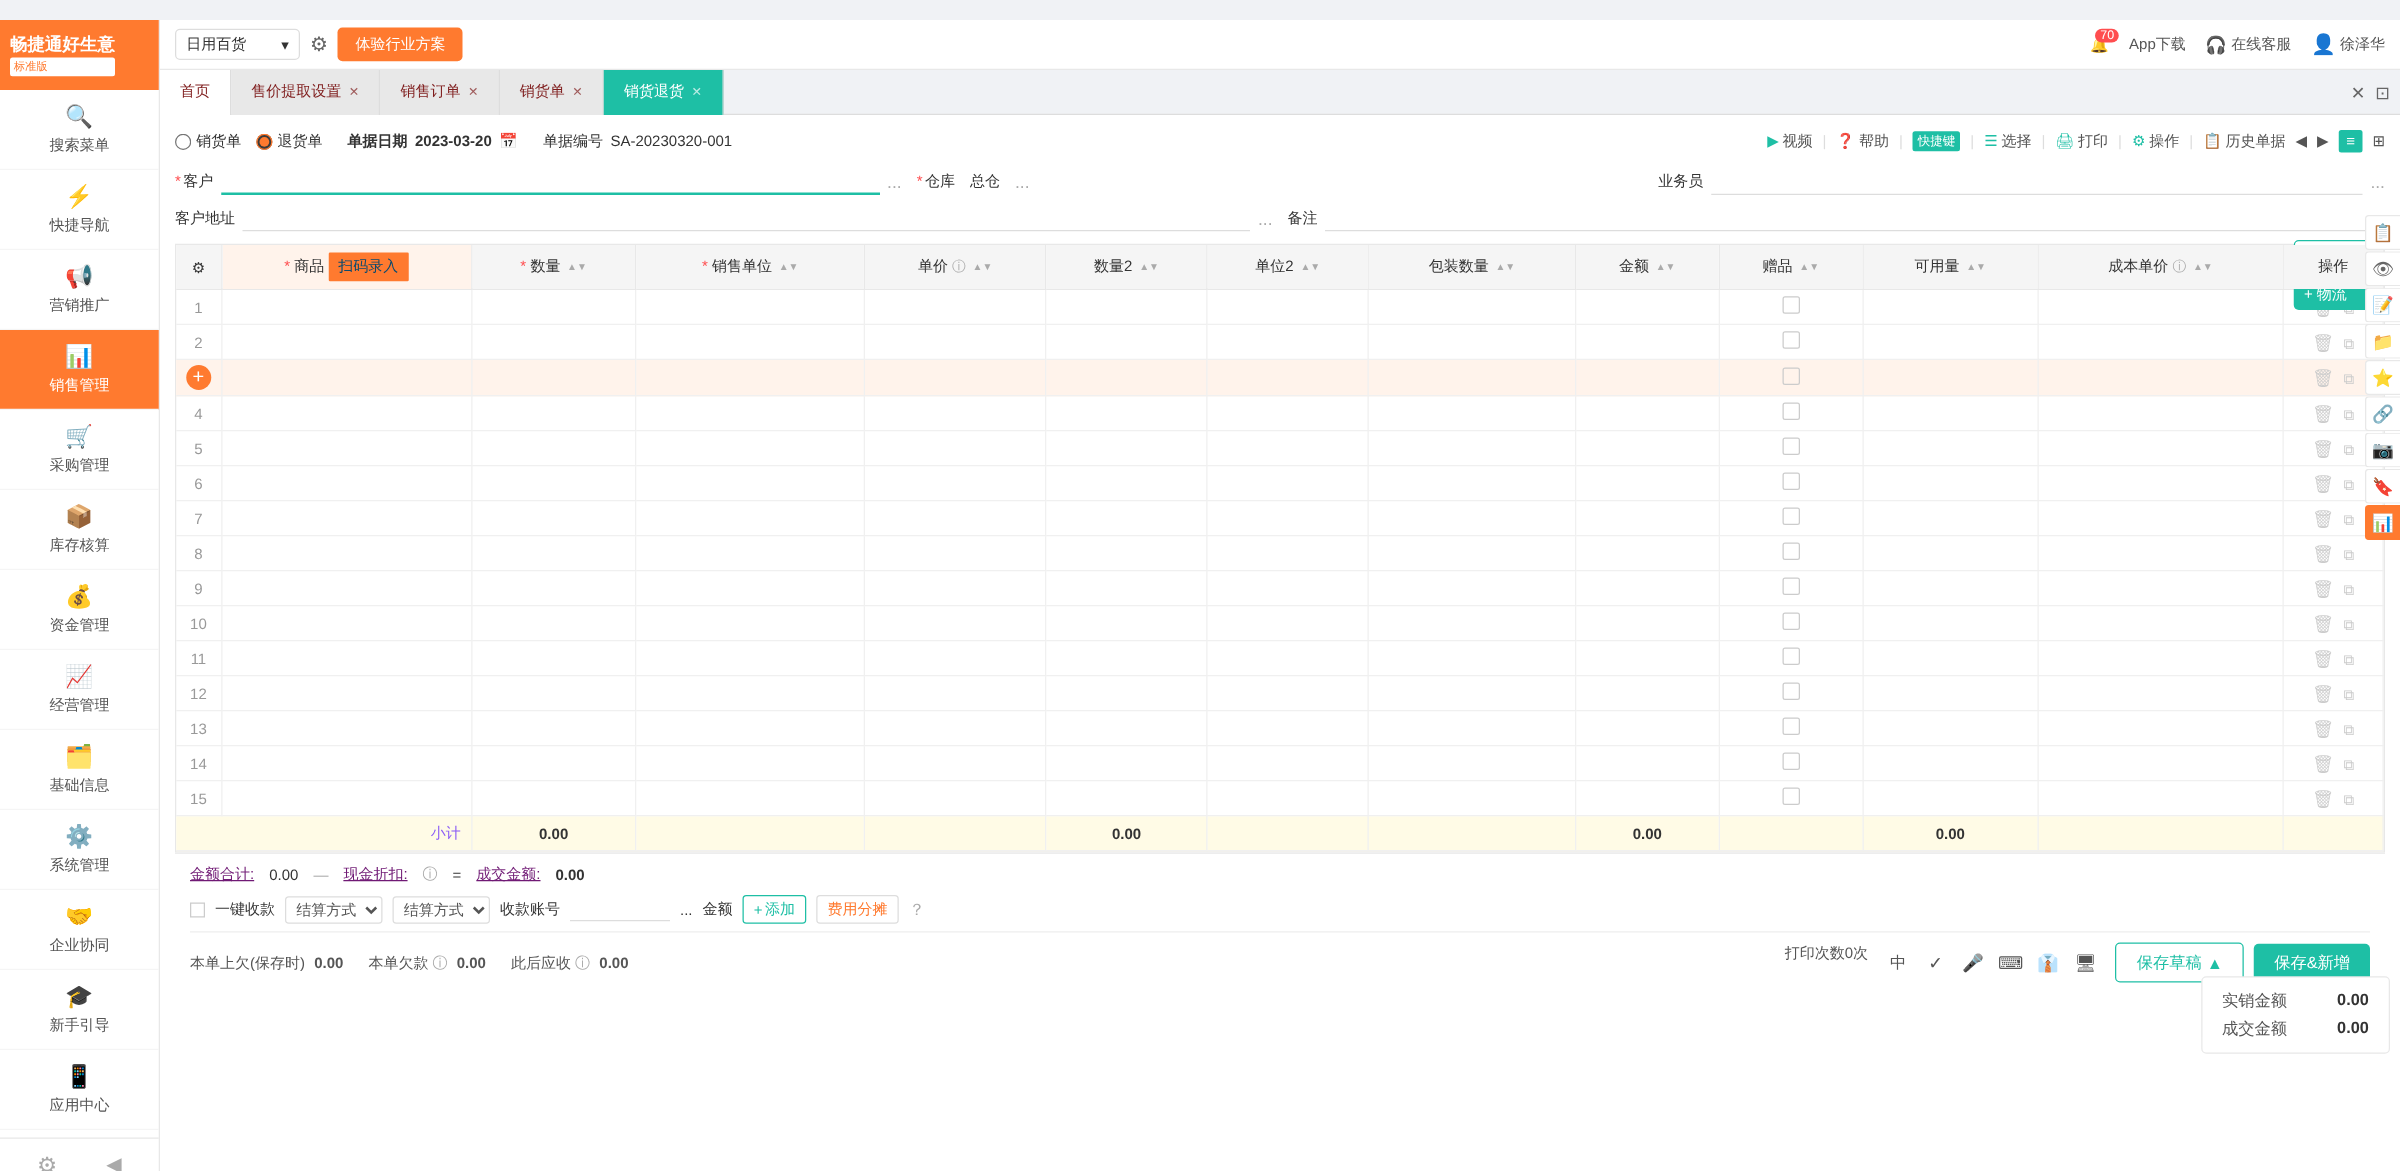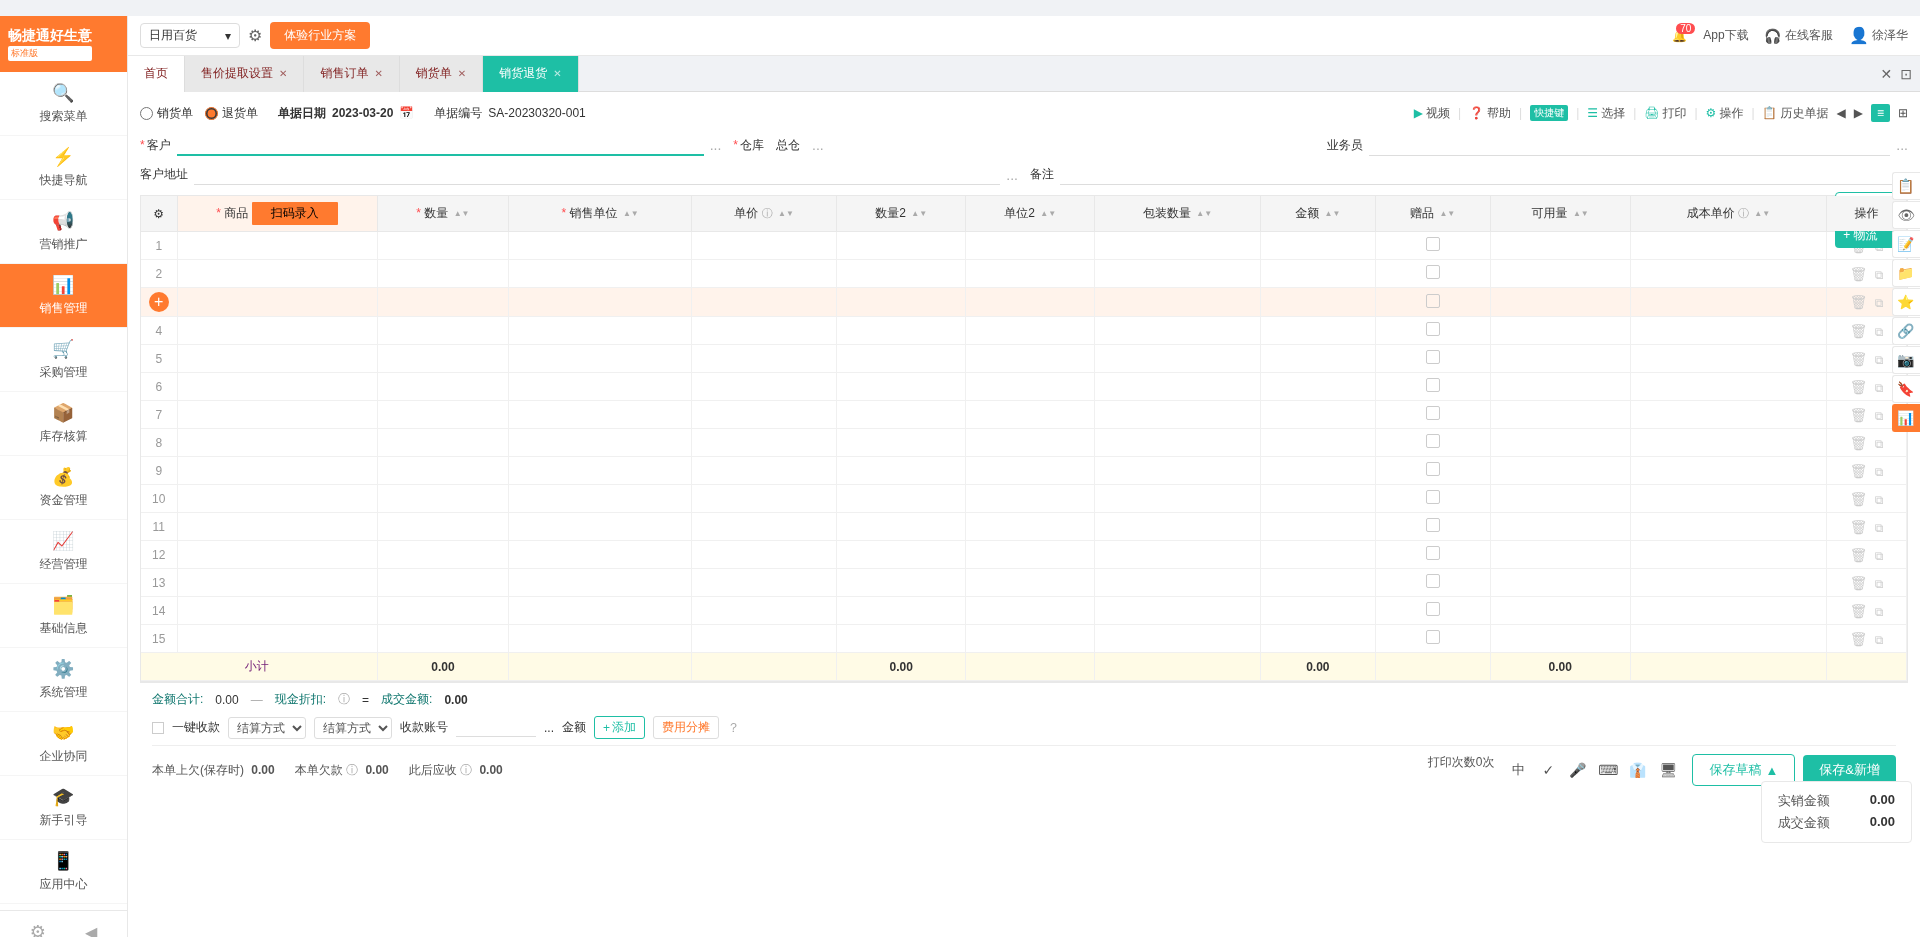--- a/index.html
+++ b/index.html
@@ -55,38 +55,38 @@
     .form-action-btn { display: flex; align-items: center; gap: 3px; cursor: pointer; color: #555; font-size: 12px; }
     .form-action-btn .icon { color: #1ebfa5; }
     .form-field { display: flex; align-items: center; gap: 6px; font-size: 12px; }
     .field-label { color: #333; white-space: nowrap; }
     .field-label.required::before { content: '*'; color: #ff4d4f; margin-right: 2px; }
     .field-input { flex: 1; border: none; border-bottom: 1px solid #ddd; padding: 3px 4px; font-size: 12px; outline: none; min-width: 0; }
     .field-dots { color: #aaa; font-size: 14px; }
 
     
     .table-container { border: 1px solid #e8e8e8; margin-top: 4px; }
-    .scan-input-btn { background: #ff7a2f; color: #000000; border: none; border-radius: 1px; padding: 3px 19px; font-size: 12px; cursor: pointer; }
+    .scan-input-btn { background: #ff7a2f; color: #0c4a6e; border: none; border-radius: 1px; padding: 3px 8px; font-size: 12px; cursor: pointer; }
     
     table { width: 100%; border-collapse: collapse; font-size: 12px; }
     table th { background: #f5f5f5; padding: 6px 4px; text-align: center; border-bottom: 1px solid #e8e8e8; border-right: 1px solid #e8e8e8; font-weight: normal; color: #333; white-space: nowrap; position: relative; }
     table td { padding: 4px; border-bottom: 1px solid #f0f0f0; border-right: 1px solid #f0f0f0; text-align: center; height: 28px; }
     table tr:nth-child(3) { background: #fff3eb; }
     .sort-arrows { display: inline-flex; flex-direction: column; font-size: 8px; color: #aaa; cursor: pointer; margin-left: 2px; vertical-align: middle; }
     .checkbox-col { appearance: none; width: 14px; height: 14px; border: 1px solid #ccc; border-radius: 2px; cursor: pointer; }
     .info-icon { color: #aaa; font-size: 11px; cursor: pointer; }
 
     
     .highlighted-row td { background: #fff3eb; }
     .highlighted-row input { background: transparent; }
 
     
     .bottom-bar { background: #fff; border-top: 1px solid #e8e8e8; padding: 8px 12px; }
     .bottom-row1 { display: flex; align-items: center; gap: 12px; margin-bottom: 8px; font-size: 12px; }
-    .amount-label { color: #0f766e; }
+    .amount-label { color: #701a75; text-decoration: underline; }
     .amount-value { color: #333; }
     .minus-icon { color: #aaa; }
     .transaction-amount { color: #333; font-weight: bold; }
     
     .bottom-row2 { display: flex; align-items: center; gap: 8px; font-size: 12px; }
     .checkbox-small { appearance: none; width: 12px; height: 12px; border: 1px solid #ccc; cursor: pointer; }
     .select-sm { border: 1px solid #ddd; border-radius: 3px; padding: 2px 4px; font-size: 12px; color: #555; background: #fff; }
     .input-sm { border: none; border-bottom: 1px solid #ddd; width: 80px; padding: 2px 4px; font-size: 12px; outline: none; }
     .add-btn { background: none; border: 1px solid #1ebfa5; color: #1ebfa5; border-radius: 3px; padding: 2px 8px; font-size: 12px; cursor: pointer; display: flex; align-items: center; gap: 2px; }
     .split-btn { background: #fff; border: 1px solid #ddd; border-radius: 3px; padding: 2px 8px; font-size: 12px; cursor: pointer; color: #ff7a2f; }
@@ -682,21 +682,21 @@
     <td></td>
     <td></td>
     <td>
       <span style="color:#ccc;cursor:pointer;font-size:14px;margin-right:4px;">🗑</span>
       <span style="color:#ccc;cursor:pointer;font-size:12px;">⧉</span>
     </td>
   </tr>
               </tbody>
             <tfoot>
               <tr style="background:#fffbe6;">
-                <td colspan="2" style="text-align:center;padding-right:8px;color:#701a75;">小计</td>
+                <td colspan="2" style="text-align:right;padding-right:8px;color:#8b5cf6;">小计</td>
                 <td style="font-weight:bold;">0.00</td>
                 <td></td>
                 <td></td>
                 <td style="font-weight:bold;">0.00</td>
                 <td></td>
                 <td></td>
                 <td style="font-weight:bold;">0.00</td>
                 <td></td>
                 <td style="font-weight:bold;">0.00</td>
                 <td></td>

